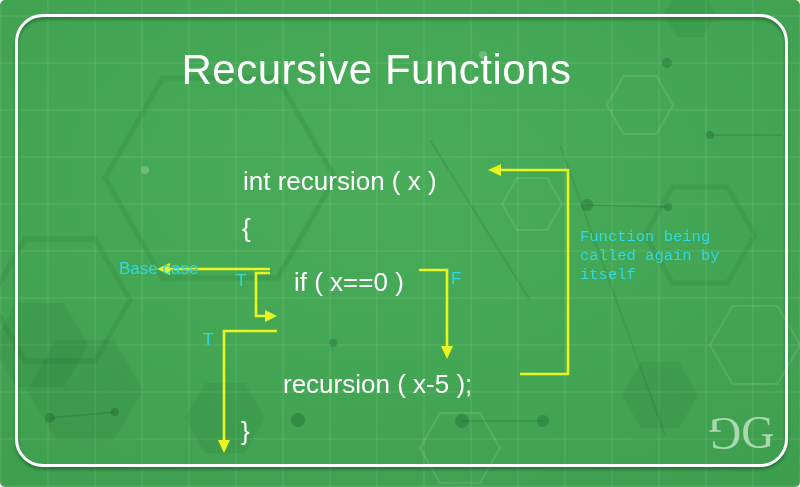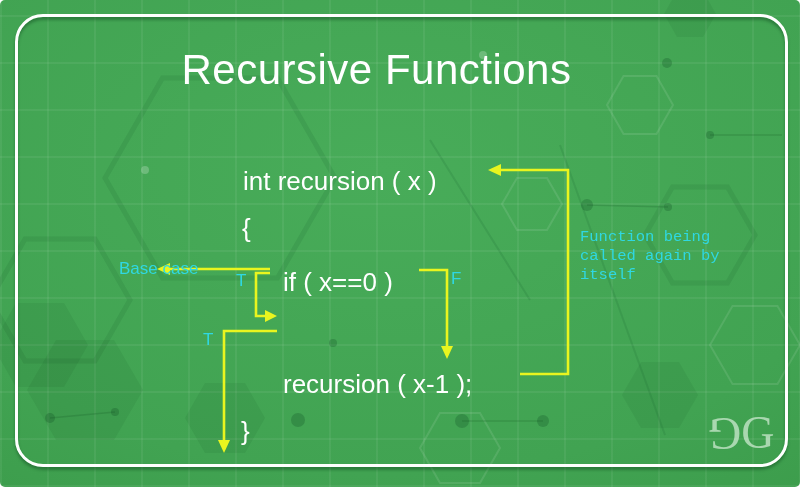--- a/index.html
+++ b/index.html
@@ -32,21 +32,21 @@
     text-align:center;
     color:#ffffff;font-size:42px;line-height:48px;font-weight:400;
     letter-spacing:0.5px;z-index:3;
   }
   .code{
     position:absolute;color:#ffffff;font-size:26px;line-height:32px;
     font-weight:400;z-index:3;white-space:pre;margin-top:13px;
   }
   .c1{left:243px;top:152px;}
   .c2{left:242px;top:199px;}
-  .c3{left:283px;top:253px;text-align:center;}
+  .c3{left:294px;top:253px;text-align:center;}
   .c4{left:283px;top:305px;}
   .c5{left:283px;top:355px;}
   .c6{left:241px;top:402px;}
   .lbl{
     position:absolute;color:#2fd8e2;font-size:17px;line-height:19px;
     z-index:3;white-space:pre;
   }
   .base{left:77px;top:259px;margin-left:42px;}
   .t1{left:236px;top:271px;}
   .t2{left:203px;top:330px;}
@@ -116,21 +116,21 @@
     </g>
   </svg>
 
   <div class="frame"></div>
 
   <div class="title">Recursive Functions</div>
 
   <div class="code c1">int recursion ( x )</div>
   <div class="code c2">{</div>
   <div class="code c3">if ( x==0 )</div>
-  <div class="code c5">recursion ( x-1 );</div>
+  <div class="code c5">recursion ( x-5 );</div>
   <div class="code c6">}</div>
 
   <svg class="arrows" viewBox="0 0 800 487" aria-hidden="true">
     <path class="arrow-line" d="M270 269 L168 269"></path>
     <polygon class="arrow-head" points="157,269 170,263 170,275"></polygon>
 
     <path class="arrow-line" d="M270 273 L256 273 L256 316 L266 316"></path>
     <polygon class="arrow-head" points="277,316 265,310 265,322"></polygon>
 
     <path class="arrow-line" d="M277 331 L224 331 L224 441"></path>

